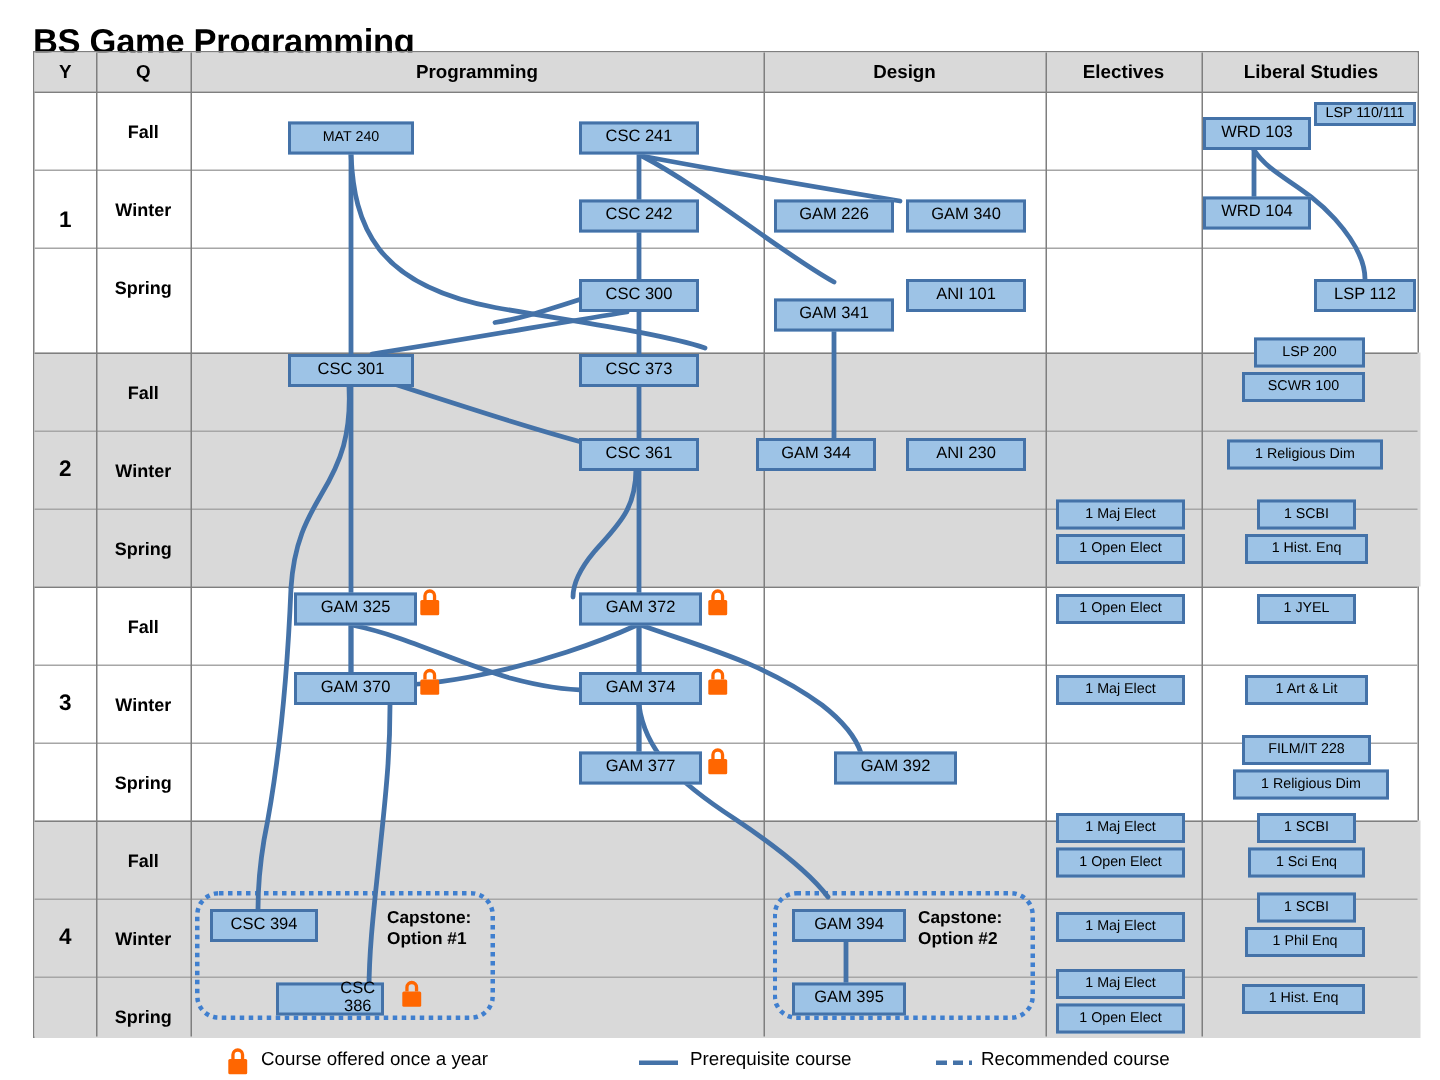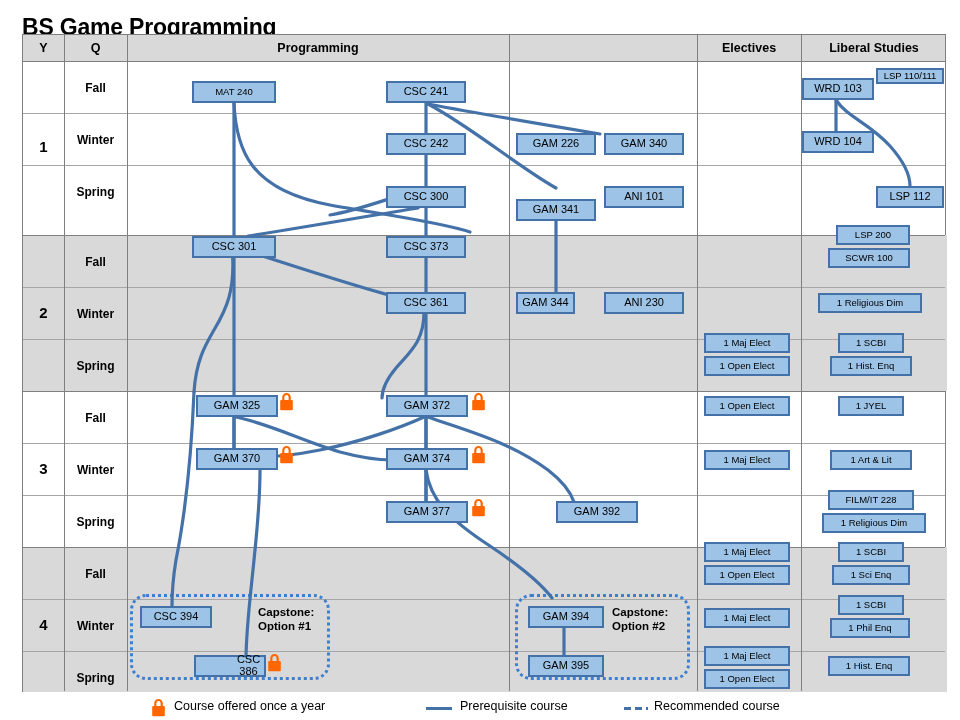--- a/index.html
+++ b/index.html
@@ -87,20 +87,21 @@
 
   <div class="vline" style="left:41px;"></div>
   <div class="vline" style="left:104px;"></div>
   <div class="vline" style="left:486px;"></div>
   <div class="vline" style="left:674px;"></div>
   <div class="vline" style="left:778px;"></div>
 
   <div class="hdr" style="left:0;width:41px;">Y</div>
   <div class="hdr" style="left:41px;width:63px;">Q</div>
   <div class="hdr" style="left:104px;width:382px;">Programming</div>
+  <div class="hdr" style="left:486px;width:188px;">Design</div>
   <div class="hdr" style="left:674px;width:104px;">Electives</div>
   <div class="hdr" style="left:778px;width:146px;">Liberal Studies</div>
 
   <div class="ylab" style="left:0;top:103px;">1</div>
   <div class="ylab" style="left:0;top:269px;">2</div>
   <div class="ylab" style="left:0;top:425px;">3</div>
   <div class="ylab" style="left:0;top:581px;">4</div>
 
   <div class="qlab" style="left:41px;top:46px;">Fall</div>
   <div class="qlab" style="left:41px;top:98px;">Winter</div>
@@ -189,21 +190,21 @@
 
 <div class="box" style="left:802px;top:78px;width:72px;height:22px;">WRD 103</div>
 <div class="box small two" style="left:876px;top:68px;width:68px;height:16px;">LSP 110/111</div>
 <div class="box" style="left:802px;top:131px;width:72px;height:22px;">WRD 104</div>
 <div class="box" style="left:876px;top:186px;width:68px;height:22px;">LSP 112</div>
 
 <div class="box" style="left:192px;top:236px;width:84px;height:22px;">CSC 301</div>
 <div class="box" style="left:386px;top:236px;width:80px;height:22px;">CSC 373</div>
 <div class="box" style="left:386px;top:292px;width:80px;height:22px;">CSC 361</div>
 
-<div class="box" style="left:516px;top:292px;width:59px;height:22px;">GAM 344</div>
+<div class="box" style="left:504px;top:292px;width:80px;height:22px;">GAM 344</div>
 <div class="box" style="left:604px;top:292px;width:80px;height:22px;">ANI 230</div>
 
 <div class="box small" style="left:836px;top:225px;width:74px;height:20px;">LSP 200</div>
 <div class="box small" style="left:828px;top:248px;width:82px;height:20px;">SCWR 100</div>
 <div class="box small" style="left:818px;top:293px;width:104px;height:20px;">1 Religious Dim</div>
 
 <div class="box small" style="left:704px;top:333px;width:86px;height:20px;">1 Maj Elect</div>
 <div class="box small" style="left:704px;top:356px;width:86px;height:20px;">1 Open Elect</div>
 <div class="box small" style="left:838px;top:333px;width:66px;height:20px;">1 SCBI</div>
 <div class="box small" style="left:830px;top:356px;width:82px;height:20px;">1 Hist. Enq</div>
@@ -217,21 +218,21 @@
 
 <div class="box small" style="left:704px;top:396px;width:86px;height:20px;">1 Open Elect</div>
 <div class="box small" style="left:704px;top:450px;width:86px;height:20px;">1 Maj Elect</div>
 
 <div class="box small" style="left:838px;top:396px;width:66px;height:20px;">1 JYEL</div>
 <div class="box small" style="left:830px;top:450px;width:82px;height:20px;">1 Art &amp; Lit</div>
 <div class="box small" style="left:828px;top:490px;width:86px;height:20px;">FILM/IT 228</div>
 <div class="box small" style="left:822px;top:513px;width:104px;height:20px;">1 Religious Dim</div>
 
 <div class="box" style="left:140px;top:606px;width:72px;height:22px;">CSC 394</div>
-<div class="box" style="left:194px;top:655px;width:72px;height:22px;padding-left:37px;">CSC 386</div>
+<div class="box" style="left:184px;top:655px;width:72px;height:22px;padding-left:37px;">CSC 386</div>
 <div class="box" style="left:528px;top:606px;width:76px;height:22px;">GAM 394</div>
 <div class="box" style="left:528px;top:655px;width:76px;height:22px;">GAM 395</div>
 
 <div class="box small" style="left:704px;top:542px;width:86px;height:20px;">1 Maj Elect</div>
 <div class="box small" style="left:704px;top:565px;width:86px;height:20px;">1 Open Elect</div>
 <div class="box small" style="left:704px;top:608px;width:86px;height:20px;">1 Maj Elect</div>
 <div class="box small" style="left:704px;top:646px;width:86px;height:20px;">1 Maj Elect</div>
 <div class="box small" style="left:704px;top:669px;width:86px;height:20px;">1 Open Elect</div>
 
 <div class="box small" style="left:838px;top:542px;width:66px;height:20px;">1 SCBI</div>

